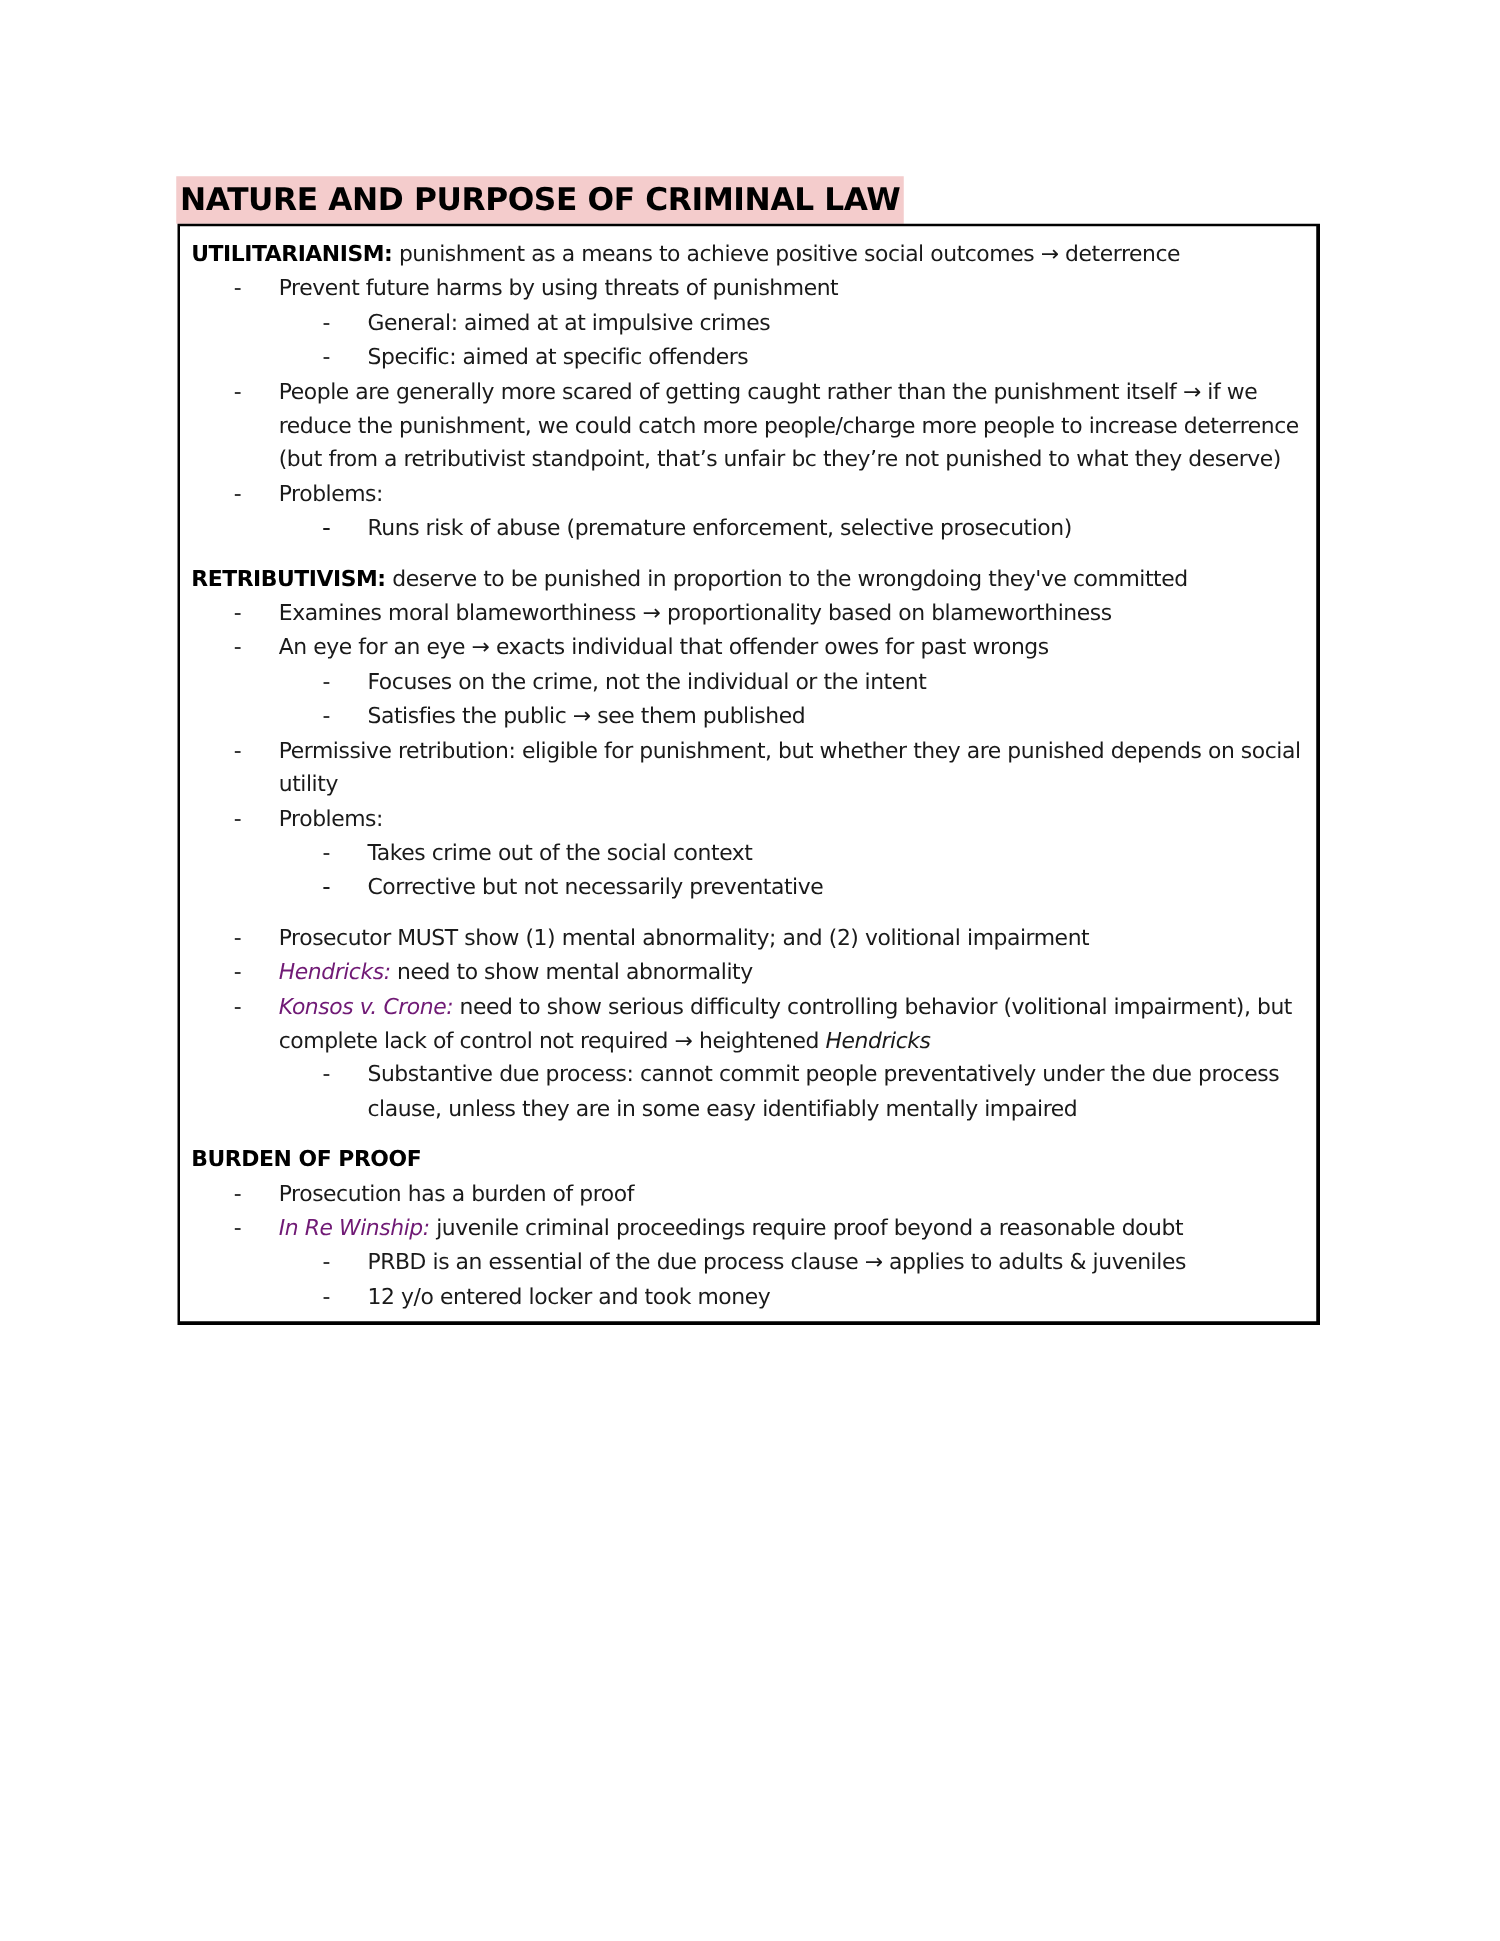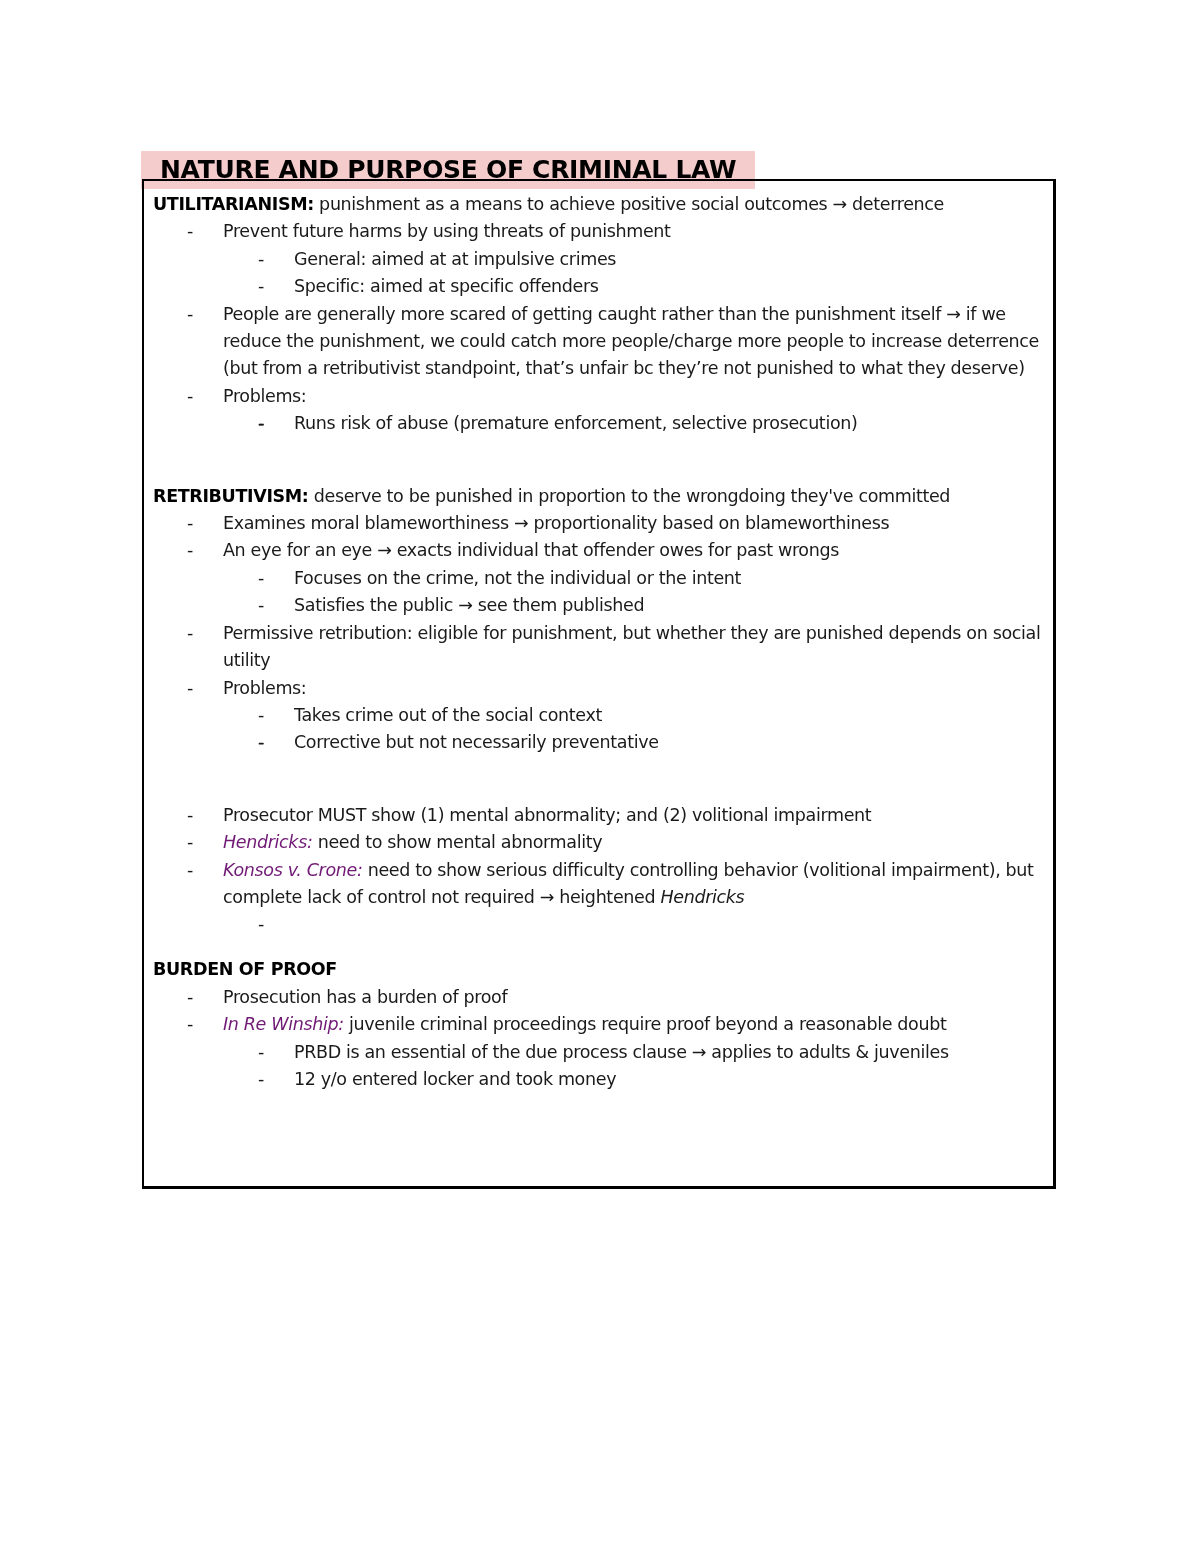--- a/index.html
+++ b/index.html
@@ -1,30 +1,30 @@
 <!DOCTYPE html>
 <html><head>
   <meta charset="utf-8">
   <style>
     html, body { margin: 0; padding: 0; background: #ffffff; }
     body { width: 1200px; height: 1553px; position: relative; font-family: "DejaVu Sans", sans-serif; color: #1a1a1a; }
     .title {
-      position: absolute; left: 141px; top: 151px; height: 38px;
-      background: #f4cccc; padding: 0 19px;
+      position: absolute; left: 141px; top: 141px; height: 38px;
+      background: #f4cccc; padding: 0 3px;
       font-family: "DejaVu Sans", sans-serif; font-weight: bold;
       font-size: 25px; line-height: 38px; color: #000; letter-spacing: -0.3px;
     }
     .box {
-      position: absolute; left: 142px; top: 179px; width: 914px; height: 1010px;
+      position: absolute; left: 142px; top: 179px; width: 914px; height: 881px;
       border: 2px solid #000; border-right-width: 3px; border-bottom-width: 3px;
       box-sizing: border-box;
     }
     .content { position: absolute; left: 9px; top: 10px; right: 10px; font-size: 17.5px; line-height: 27.4px; letter-spacing: -0.35px; }
     .section { margin: 0; }
-    .section + .section { margin-top: 45px; }
+    .section + .section { margin-top: 13px; }
     .head b { font-weight: bold; color: #000; }
     .item { position: relative; }
     .l1 { padding-left: 70px; }
     .l2 { padding-left: 141px; }
     .dash { position: absolute; top: 0; }
     .l1 .dash { left: 34px; }
     .l2 .dash { left: 105px; }
     .case { color: #701a75; font-style: italic; text-align: center; }
     .ital { font-style: italic; }
   </style>
@@ -55,21 +55,21 @@
         <div class="item l1"><span class="dash">-</span><span>Permissive retribution: eligible for punishment, but whether they are punished depends on social utility</span></div>
         <div class="item l1"><span class="dash">-</span><span>Problems:</span></div>
         <div class="item l2"><span class="dash">-</span><span>Takes crime out of the social context</span></div>
         <div class="item l2"><span class="dash">-</span></div>
         <div class="item l2"><span class="dash">-</span><span>Corrective but not necessarily preventative</span></div>
       </div>
       <div class="section">
   <div class="item l1"><span class="dash">-</span><span>Prosecutor MUST show (1) mental abnormality; and (2) volitional impairment</span></div>
         <div class="item l1"><span class="dash">-</span><span class="case">Hendricks:</span><span> need to show mental abnormality</span></div>
         <div class="item l1"><span class="dash">-</span><span class="case">Konsos v. Crone:</span><span> need to show serious difficulty controlling behavior (volitional impairment), but complete lack of control not required → heightened </span><span class="ital">Hendricks</span></div>
-        <div class="item l2"><span class="dash">-</span></div>
+        <div class="item l2"><span class="dash">-</span><span>Substantive due process: cannot commit people preventatively under the due process clause, unless they are in some easy identifiably mentally impaired</span></div>
       </div>
       <div class="section">
     <div class="head"><b>BURDEN OF PROOF</b><span></span></div>
   <div class="item l1"><span class="dash">-</span><span>Prosecution has a burden of proof</span></div>
         <div class="item l1"><span class="dash">-</span><span class="case">In Re Winship:</span><span> juvenile criminal proceedings require proof beyond a reasonable doubt</span></div>
         <div class="item l2"><span class="dash">-</span><span>PRBD is an essential of the due process clause → applies to adults &amp; juveniles</span></div>
         <div class="item l2"><span class="dash">-</span><span>12 y/o entered locker and took money</span></div>
       </div>
     </div>
 </div>

